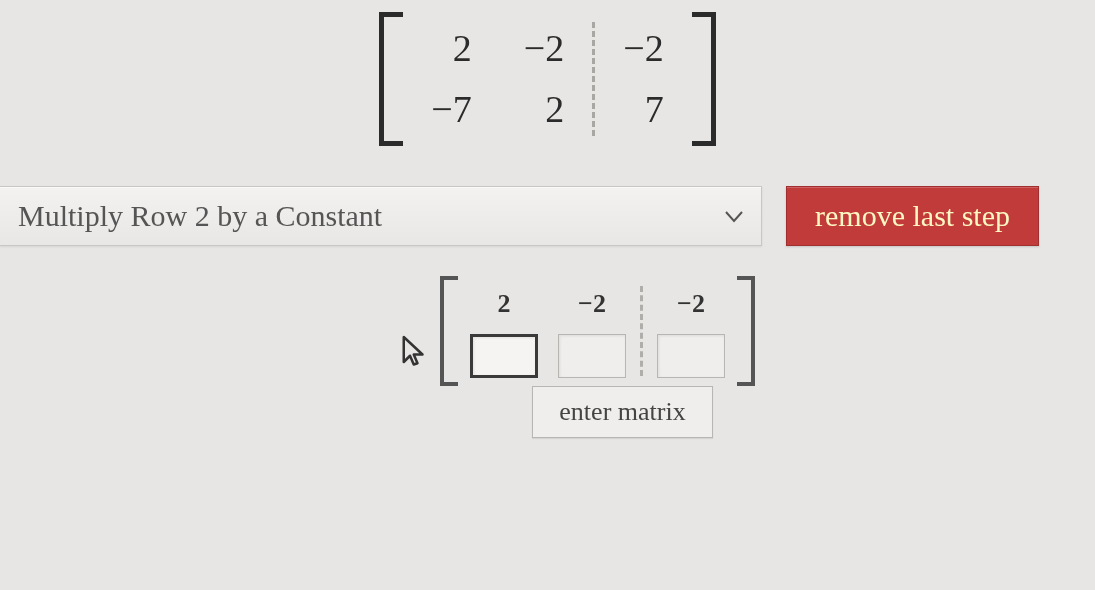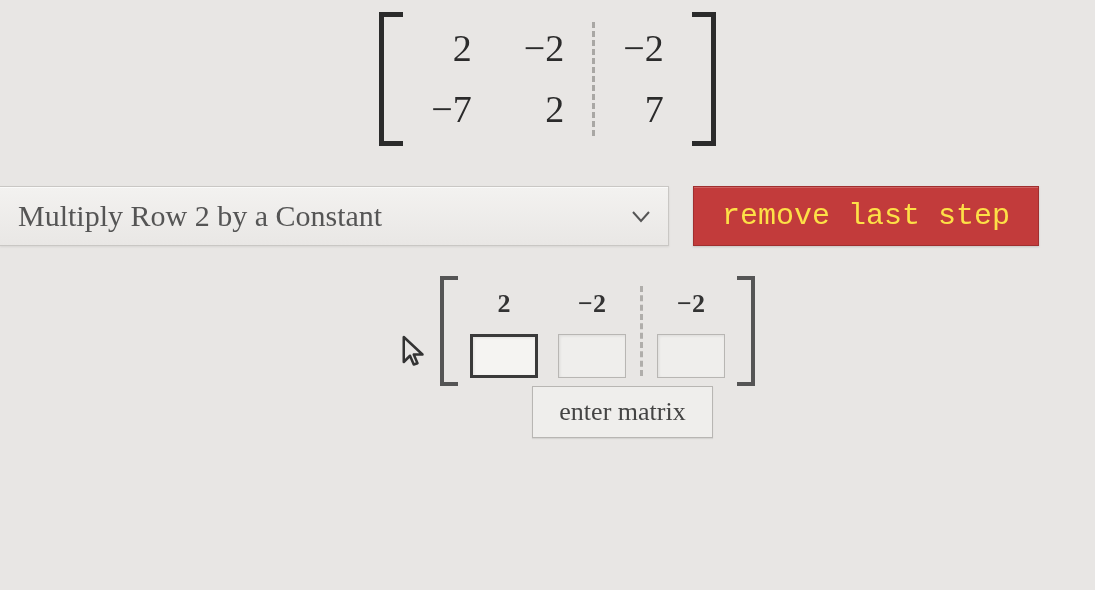--- a/index.html
+++ b/index.html
@@ -101,25 +101,25 @@
       cursor: pointer;
       box-shadow: inset 0 1px 0 rgba(255,255,255,0.6), 0 1px 2px rgba(0,0,0,0.08);
     }
     .dropdown .chev {
       font-size: 20px;
       color: #666;
     }
 
     .remove-btn {
       background: #c23b3b;
-      color: #fde047;
+      color: #fef9c3;
       border: 1px solid #a02f2f;
       padding: 12px 28px;
       font-size: 30px;
-      font-family: Liberation Mono, monospace;
+      font-family: Liberation Serif, serif;
       cursor: pointer;
       box-shadow: inset 0 1px 0 rgba(255,255,255,0.2), 0 1px 2px rgba(0,0,0,0.15);
       margin-right: 56px;
     }
 
     .matrix-input-area {
       display: flex;
       flex-direction: column;
       align-items: center;
       margin-left: 100px;

